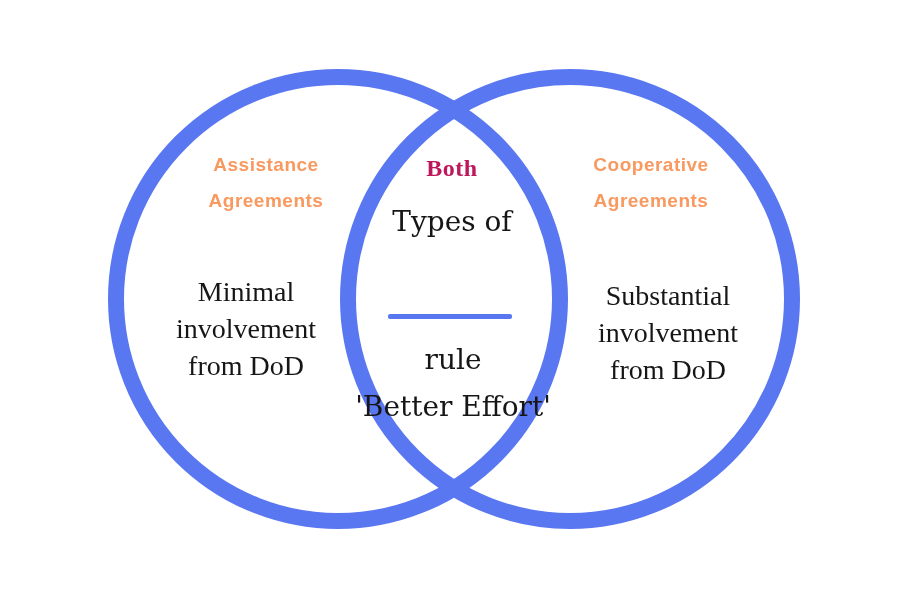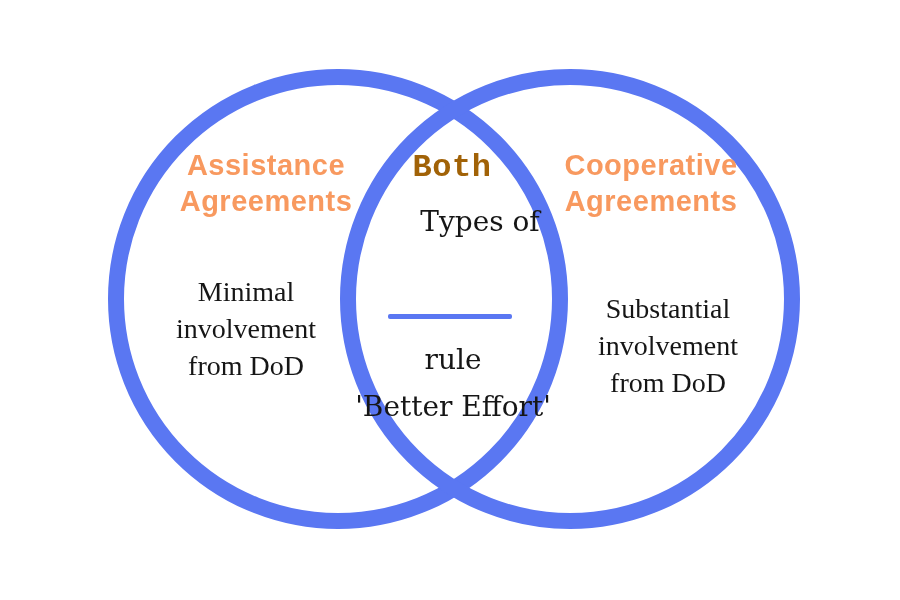--- a/index.html
+++ b/index.html
@@ -24,51 +24,51 @@
   }
   .txt {
     position: absolute;
     transform: translateX(-50%);
     text-align: center;
     white-space: nowrap;
   }
   .circle-title {
     font-family: "Liberation Sans", sans-serif;
     font-weight: bold;
-    font-size: 29px;
+    font-size: 19px;
     line-height: 36px;
     letter-spacing: 0.5px;
     color: #F8995F;
   }
   .left-title  { left: 266px; top: 147px; }
   .right-title { left: 639px; top: 147px; margin-left: 12px; }
   .both-heading {
     left: 452px; top: 153px;
-    font-family: Liberation Mono, monospace;
+    font-family: Liberation Serif, serif;
     font-weight: bold;
-    font-size: 32px;
+    font-size: 24px;
     line-height: 30px;
     letter-spacing: 0.5px;
-    color: #a16207;
+    color: #be185d;
   }
   .serif-body {
     font-family: Liberation Serif, serif;
     font-size: 28px;
     line-height: 37px;
     color: #161616;
   }
   .left-body  { left: 246px; top: 273px; }
-  .right-body { left: 668px; top: 290px; }
+  .right-body { left: 668px; top: 277px; }
   .overlap-body {
     font-family: "DejaVu Serif", serif;
     font-size: 28px;
     line-height: 47px;
     color: #161616;
   }
-  .overlap-top    { left: 452px; top: 198px; margin-left: 28px; }
+  .overlap-top    { left: 452px; top: 198px; }
   .overlap-bottom { left: 453px; top: 336px; }
   .overlap-divider {
     position: absolute;
     left: 388px;
     top: 314px;
     width: 124px;
     height: 5px;
     border-radius: 2px;
     background: #5A77F2;
   }

